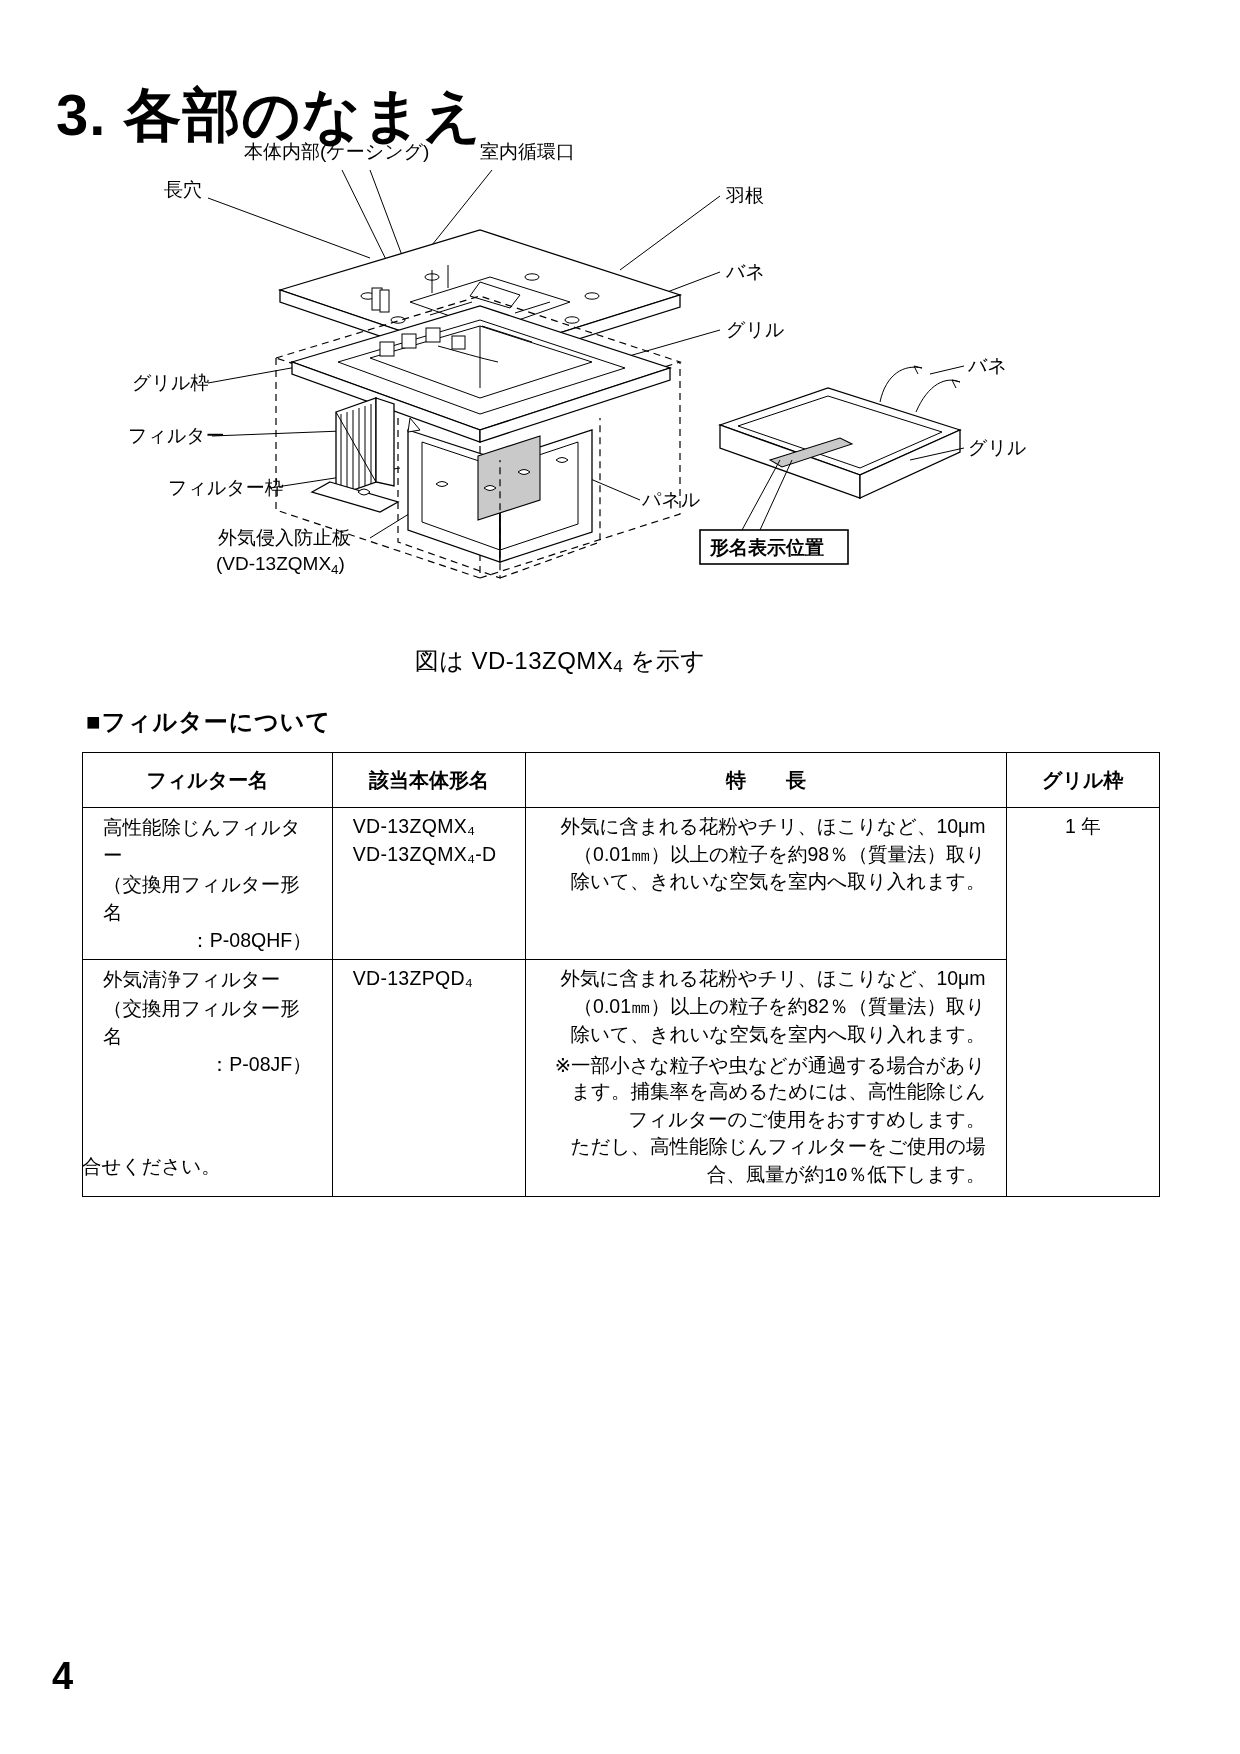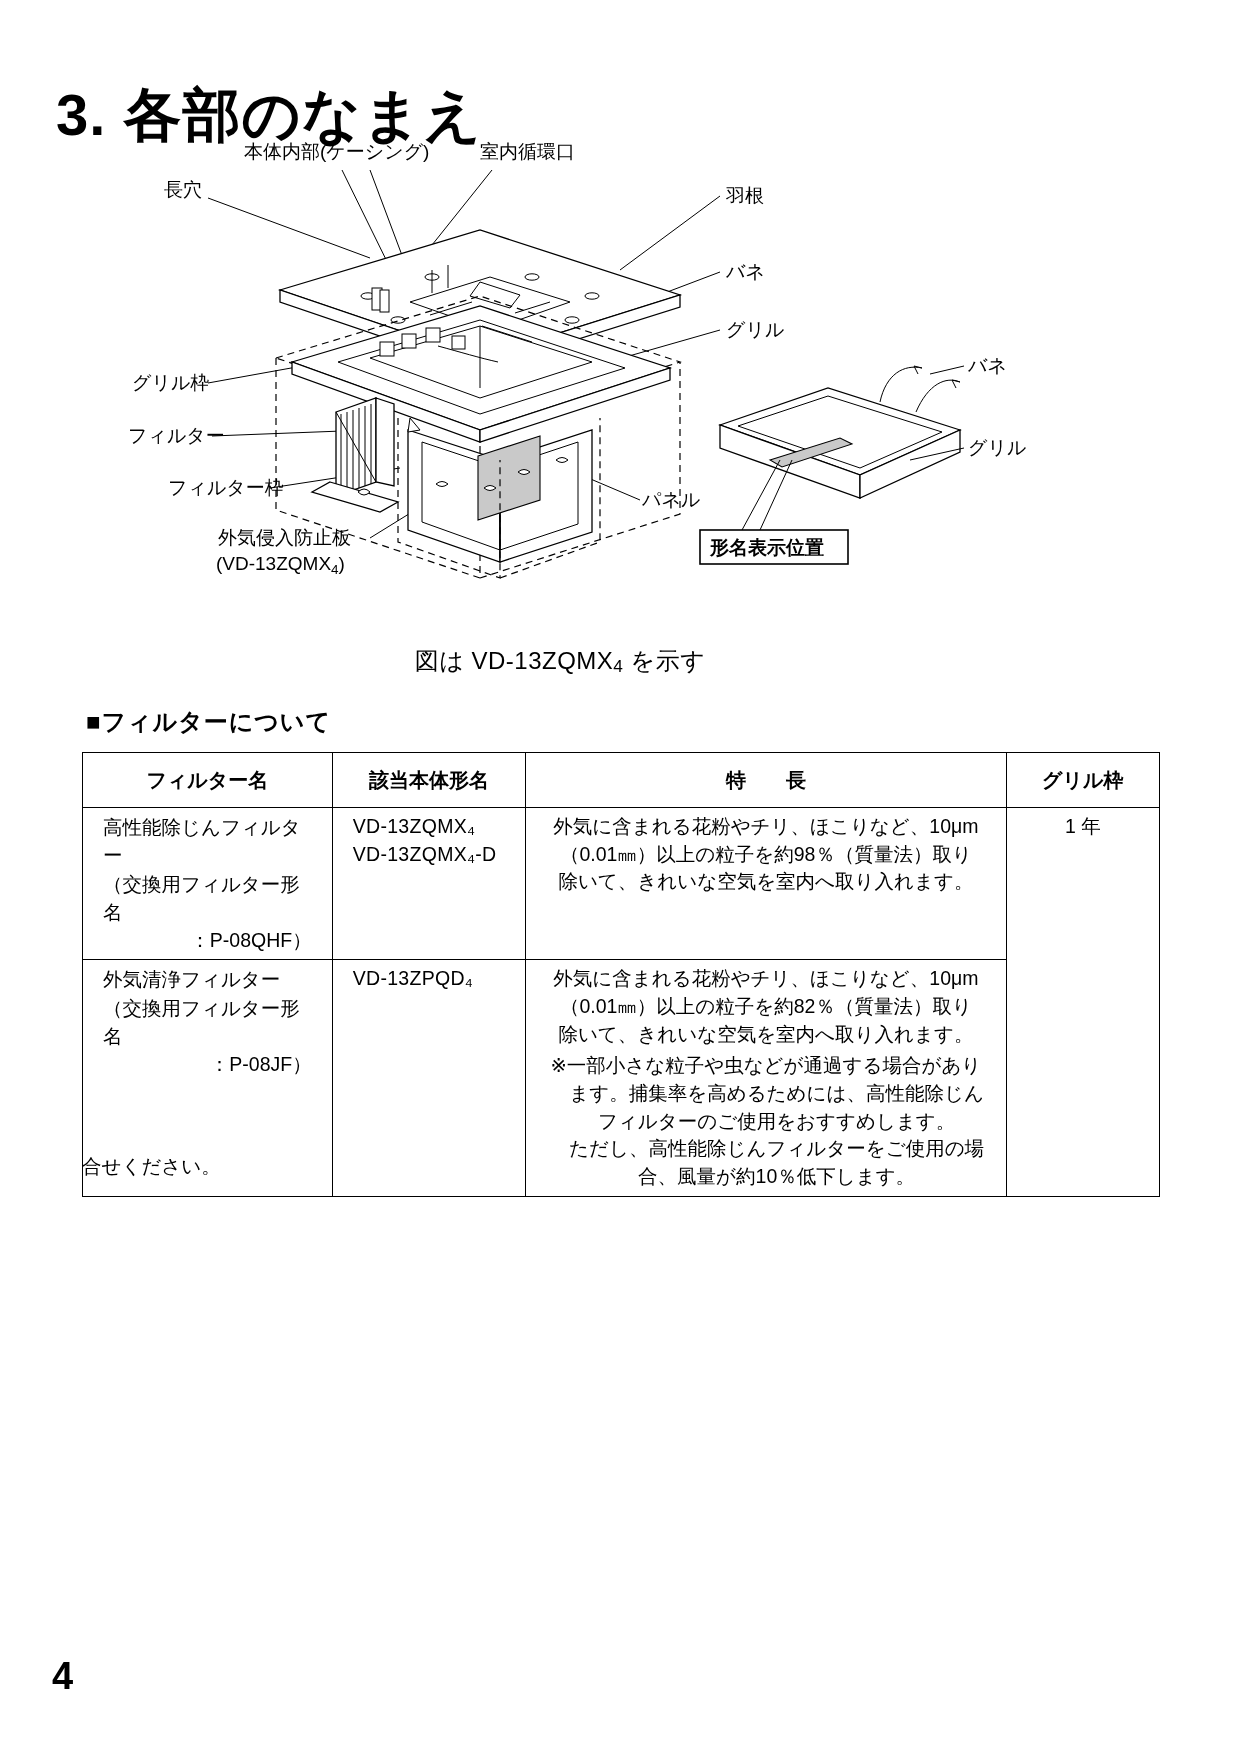--- a/index.html
+++ b/index.html
@@ -96,34 +96,35 @@
   .col-cycle { width: 140px; }
 
   .cell-name {
     text-align: left;
     line-height: 1.45;
   }
   .cell-name .ln2 { display: block; }
   .cell-name .ln3 { display: block; text-align: right; }
   .cell-model { text-align: left; letter-spacing: 0.3px; }
   .cell-model div { white-space: nowrap; }
-  .cell-feat  { text-align: center; }
+  .cell-feat  { text-align: right; }
   .cell-feat p { margin: 0; }
   .cell-feat .note {
     margin-top: 4px;
     text-indent: 0;
   }
   .cell-feat .note .hang {
     display: block;
     padding-left: 1.1em;
     text-indent: -1.1em;
   }
   .cell-feat .note .cont {
     display: block;
     padding-left: 1.1em;
+    font-family: Liberation Mono, monospace;
   }
   .cell-cycle {
     text-align: center;
     vertical-align: middle;
   }
 
   
   .footer-note {
     position: absolute;
     left: 82px;

